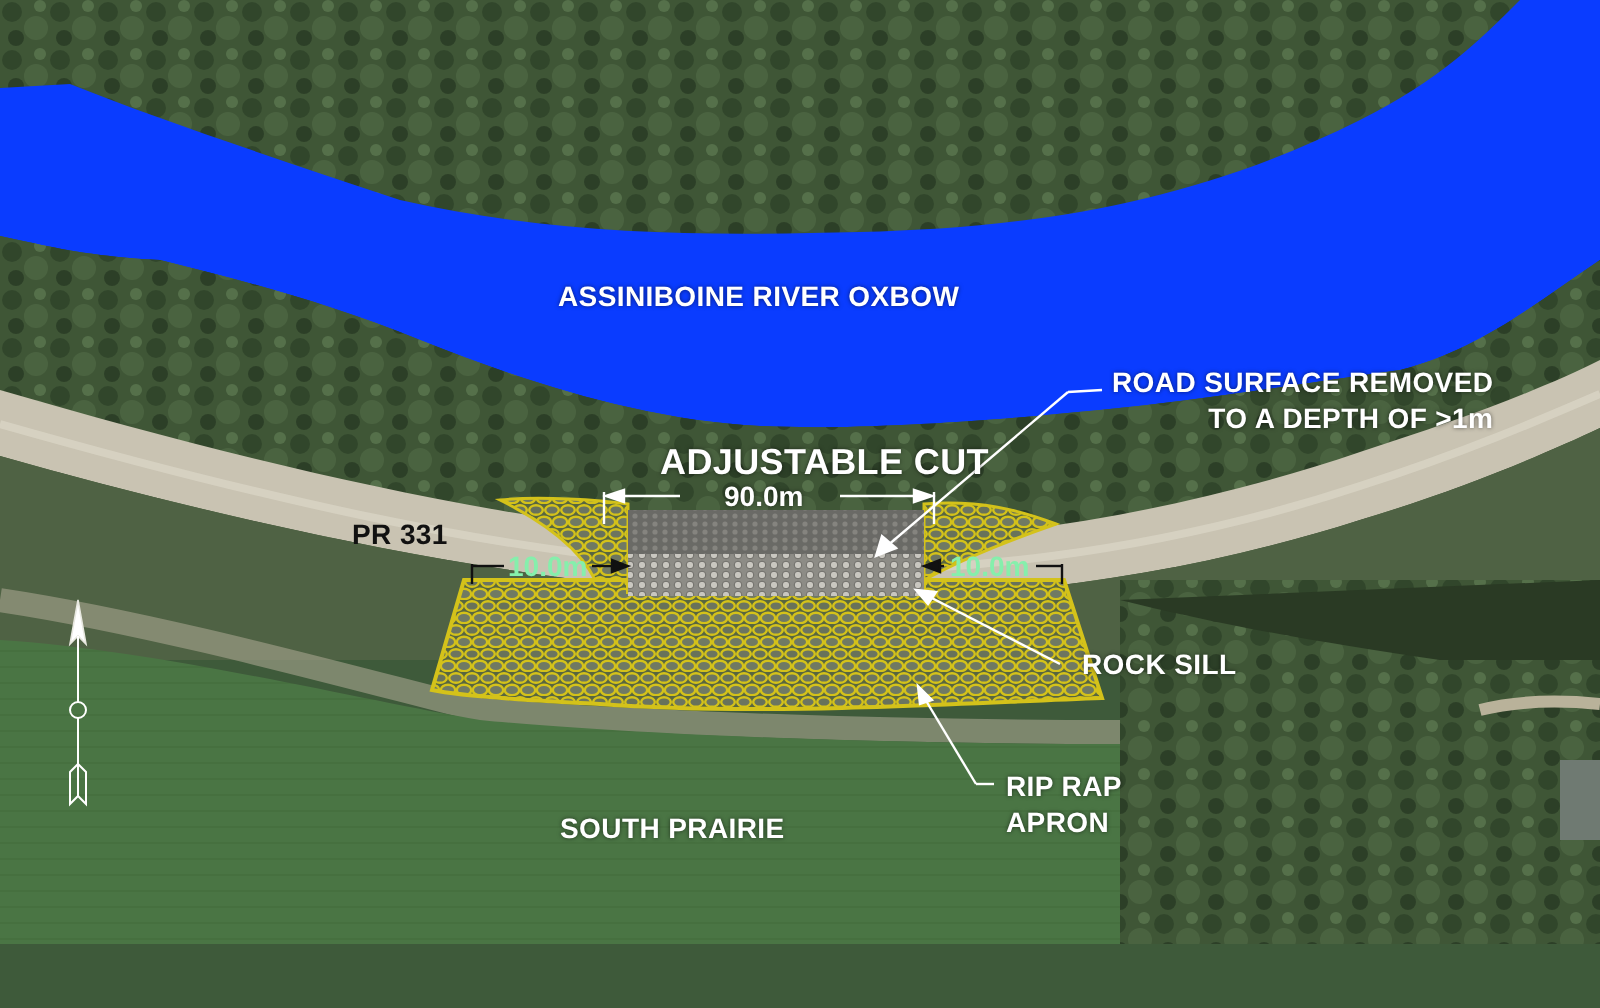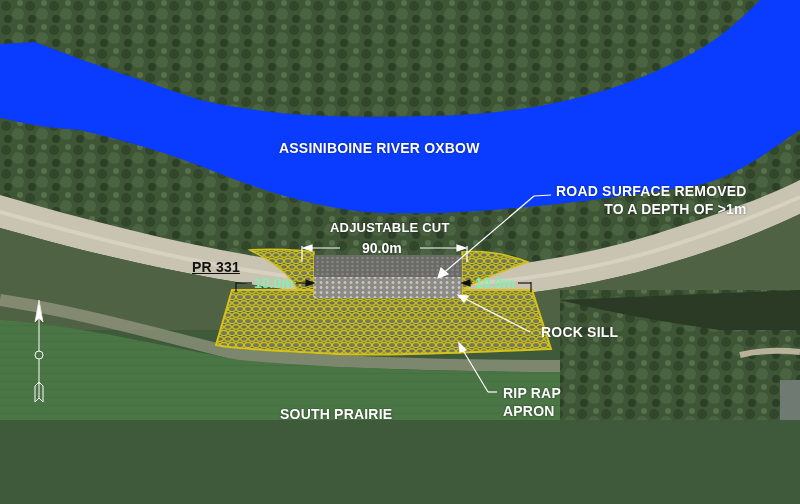--- a/index.html
+++ b/index.html
@@ -1,17 +1,17 @@
 <!DOCTYPE html>
 <html><head>
 <meta charset="utf-8">
 <style>
   html, body { margin: 0; padding: 0; }
   body { width: 800px; height: 504px; overflow: hidden; background: #3e5a3a; }
-  #map { position: relative; width: 800px; height: 420px; overflow: hidden; }
+  #map { position: relative; width: 800px; height: 472px; overflow: hidden; }
   #map svg.base { position: absolute; left: 0; top: 0; }
   .lbl {
     position: absolute;
     font-family: "Liberation Sans", "DejaVu Sans", sans-serif;
     font-weight: bold;
     font-size: 14px;
     color: #ffffff;
     white-space: nowrap;
     letter-spacing: 0.2px;
     text-shadow: 0 0 2px rgba(0,0,0,0.55);
@@ -145,25 +145,25 @@
     <line x1="11" y1="84" x2="11" y2="100" stroke="#ffffff" stroke-width="1"></line>
   </svg>
 
   <div class="lbl" style="left:279px;top:140px;">ASSINIBOINE RIVER OXBOW</div>
 
   <div class="lbl stack" style="left:556px;top:183px;text-align:right;">
     <span>ROAD SURFACE REMOVED</span>
     <span>TO A DEPTH OF &gt;1m</span>
   </div>
 
-  <div class="lbl" style="left:330px;top:220px;font-size:13px;">ADJUSTABLE CUT</div>
+  <div class="lbl" style="left:330px;top:220px;font-size:18px;">ADJUSTABLE CUT</div>
 
   <div class="dim white" style="left:362px;top:240px;">90.0m</div>
 
-  <div class="lbl dark" style="left:192px;top:259px;text-decoration:underline;">PR 331</div>
+  <div class="lbl dark" style="left:176px;top:259px;">PR 331</div>
 
   <div class="dim" style="left:254px;top:275px;">10.0m</div>
   <div class="dim" style="left:475px;top:275px;">10.0m</div>
 
 
   <div class="lbl" style="left:541px;top:324px;">ROCK SILL</div>
 
   <div class="lbl" style="left:280px;top:406px;">SOUTH PRAIRIE</div>
 
   <div class="lbl stack" style="left:503px;top:385px;">

